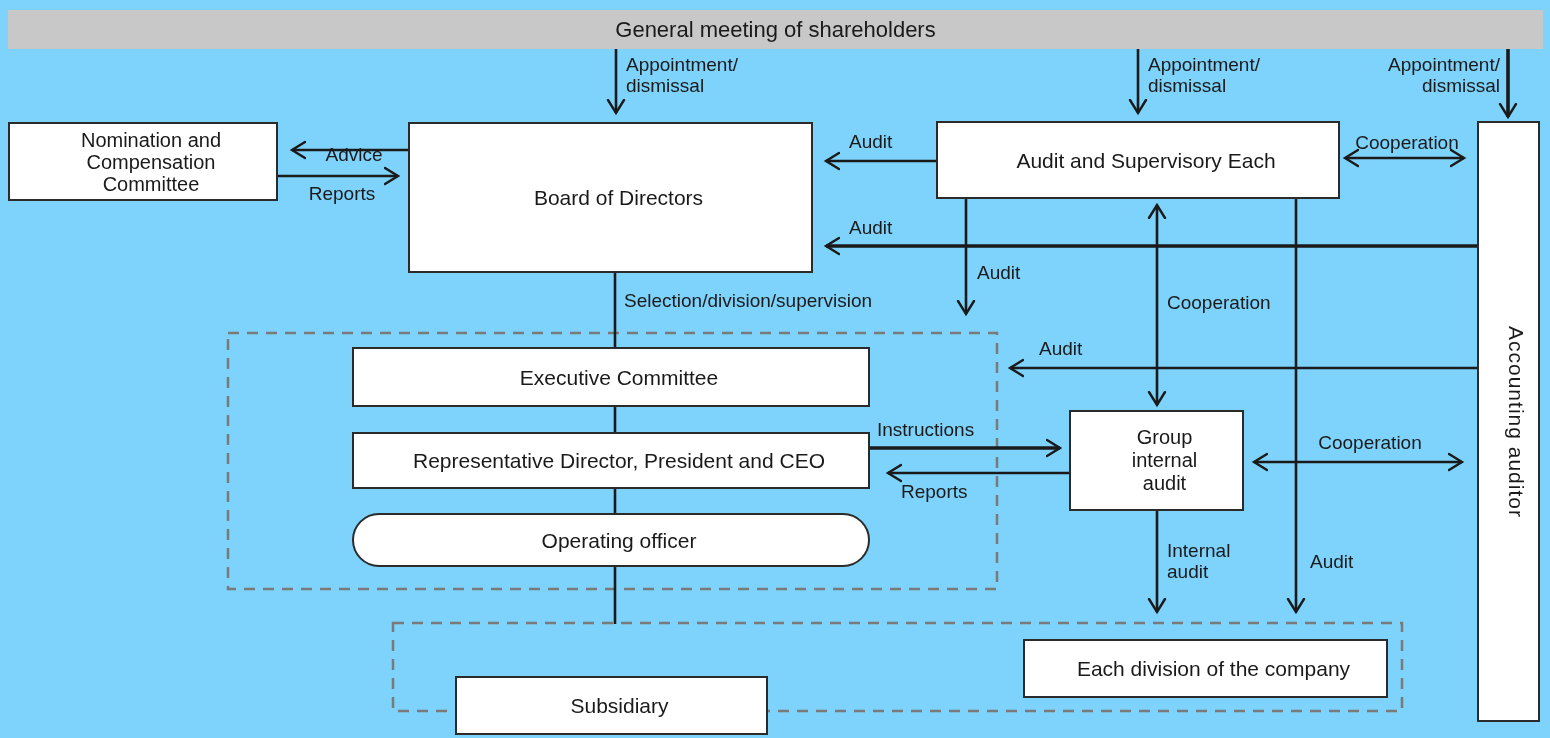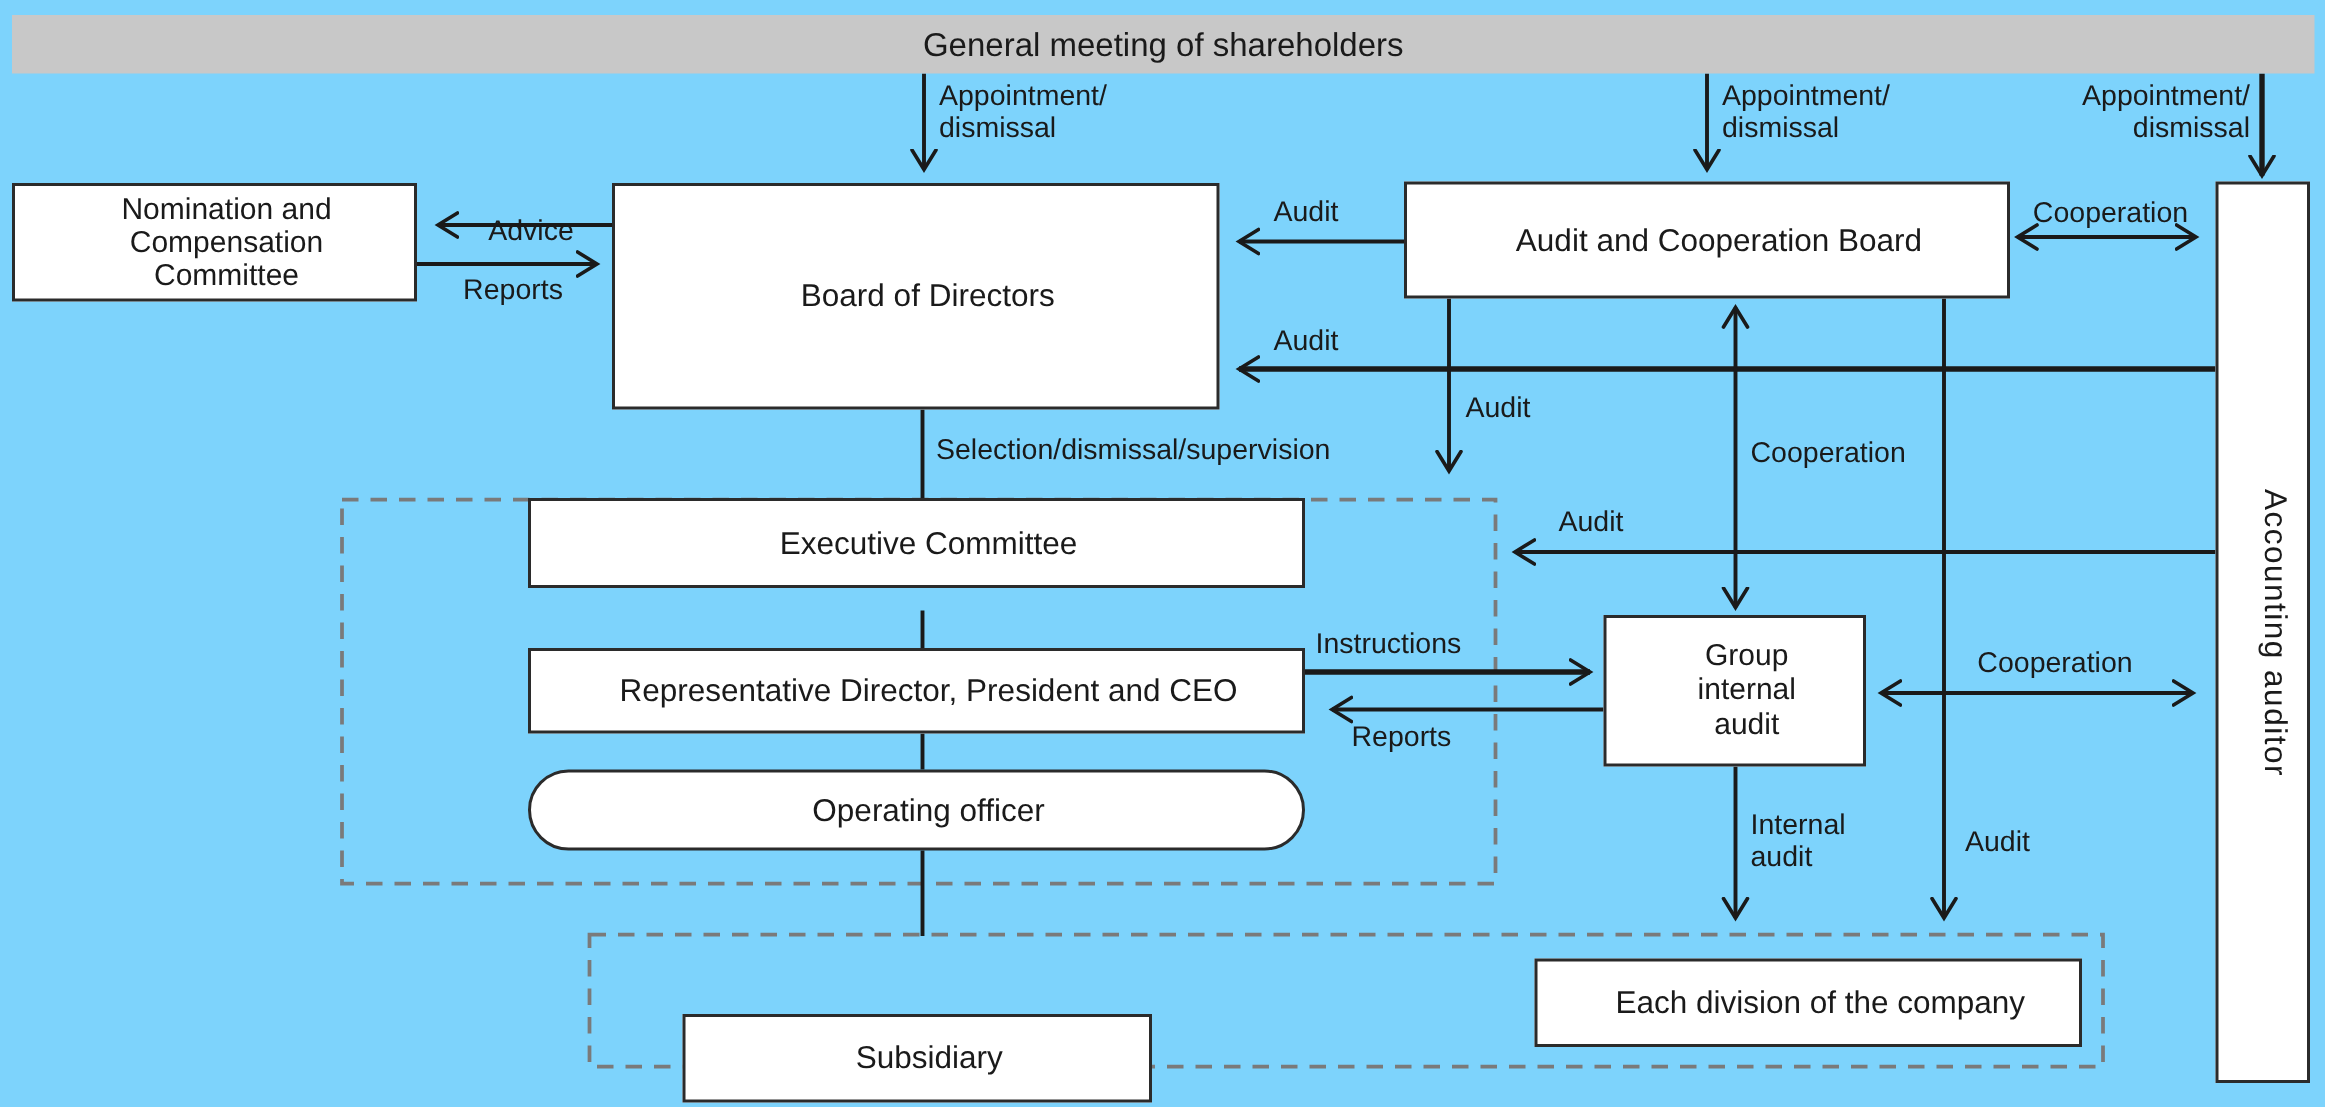--- a/index.html
+++ b/index.html
@@ -16,21 +16,21 @@
   .box{
     position:absolute;background:#ffffff;border:2px solid #2b2b2b;
     display:flex;align-items:center;justify-content:center;text-align:center;
     font-size:21px;line-height:23px;white-space:pre-line;box-sizing:border-box;padding-left:16px;
   }
   .box-nomination{left:8px;top:122px;width:270px;height:79px;font-size:20px;line-height:22px;}
   .box-board{left:408px;top:122px;width:405px;height:151px;}
   .box-asb{left:936px;top:121px;width:404px;height:78px;}
   .box-accounting{left:1477px;top:121px;width:63px;height:601px;
     writing-mode:vertical-rl;letter-spacing:1px;}
-  .box-executive{left:352px;top:332px;width:518px;height:60px;}
+  .box-executive{left:352px;top:347px;width:518px;height:60px;}
   .box-repdir{left:352px;top:432px;width:518px;height:57px;}
   .box-operating{left:352px;top:513px;width:518px;height:54px;border-radius:27px;}
   .box-group{left:1069px;top:410px;width:175px;height:101px;font-size:20px;line-height:23px;}
   .box-subsidiary{left:455px;top:676px;width:313px;height:59px;}
   .box-eachdiv{left:1023px;top:639px;width:365px;height:59px;}
   .lbl{
     position:absolute;font-size:19px;line-height:21px;white-space:pre-line;color:#1a1a1a;
   }
   .lbl-appt-board{left:626px;top:54px;}
   .lbl-appt-asb{left:1148px;top:54px;}
@@ -94,21 +94,21 @@
     <path d="M1157,511 V612" marker-end="url(#ah)"></path>
     <path d="M1254,462 H1462" marker-start="url(#ah)" marker-end="url(#ah)"></path>
   </svg>
 
   <div class="banner">General meeting of shareholders</div>
 
   <div class="box box-nomination">Nomination and
 Compensation
 Committee</div>
   <div class="box box-board">Board of Directors</div>
-  <div class="box box-asb">Audit and Cooperation Board</div>
+  <div class="box box-asb">Audit and Supervisory Each</div>
   <div class="box box-accounting">Accounting auditor</div>
   <div class="box box-executive">Executive Committee</div>
   <div class="box box-repdir">Representative Director, President and CEO</div>
   <div class="box box-operating">Operating officer</div>
   <div class="box box-group">Group
 internal
 audit</div>
   <div class="box box-subsidiary">Subsidiary</div>
   <div class="box box-eachdiv">Each division of the company</div>
 
@@ -120,20 +120,20 @@
 dismissal</div>
   <div class="lbl lbl-advice">Advice</div>
   <div class="lbl lbl-reports-board">Reports</div>
   <div class="lbl lbl-audit-asb-board">Audit</div>
   <div class="lbl lbl-audit-auditor-board">Audit</div>
   <div class="lbl lbl-audit-asb-exec">Audit</div>
   <div class="lbl lbl-coop-asb-group">Cooperation</div>
   <div class="lbl lbl-audit-asb-division">Audit</div>
   <div class="lbl lbl-coop-asb-auditor">Cooperation</div>
   <div class="lbl lbl-audit-auditor-exec">Audit</div>
-  <div class="lbl lbl-selection">Selection/dismissal/supervision</div>
+  <div class="lbl lbl-selection">Selection/division/supervision</div>
   <div class="lbl lbl-instructions">Instructions</div>
   <div class="lbl lbl-reports-group">Reports</div>
   <div class="lbl lbl-internal-audit">Internal
 audit</div>
   <div class="lbl lbl-coop-group-auditor">Cooperation</div>
 
 </div>
 
 </body></html>

